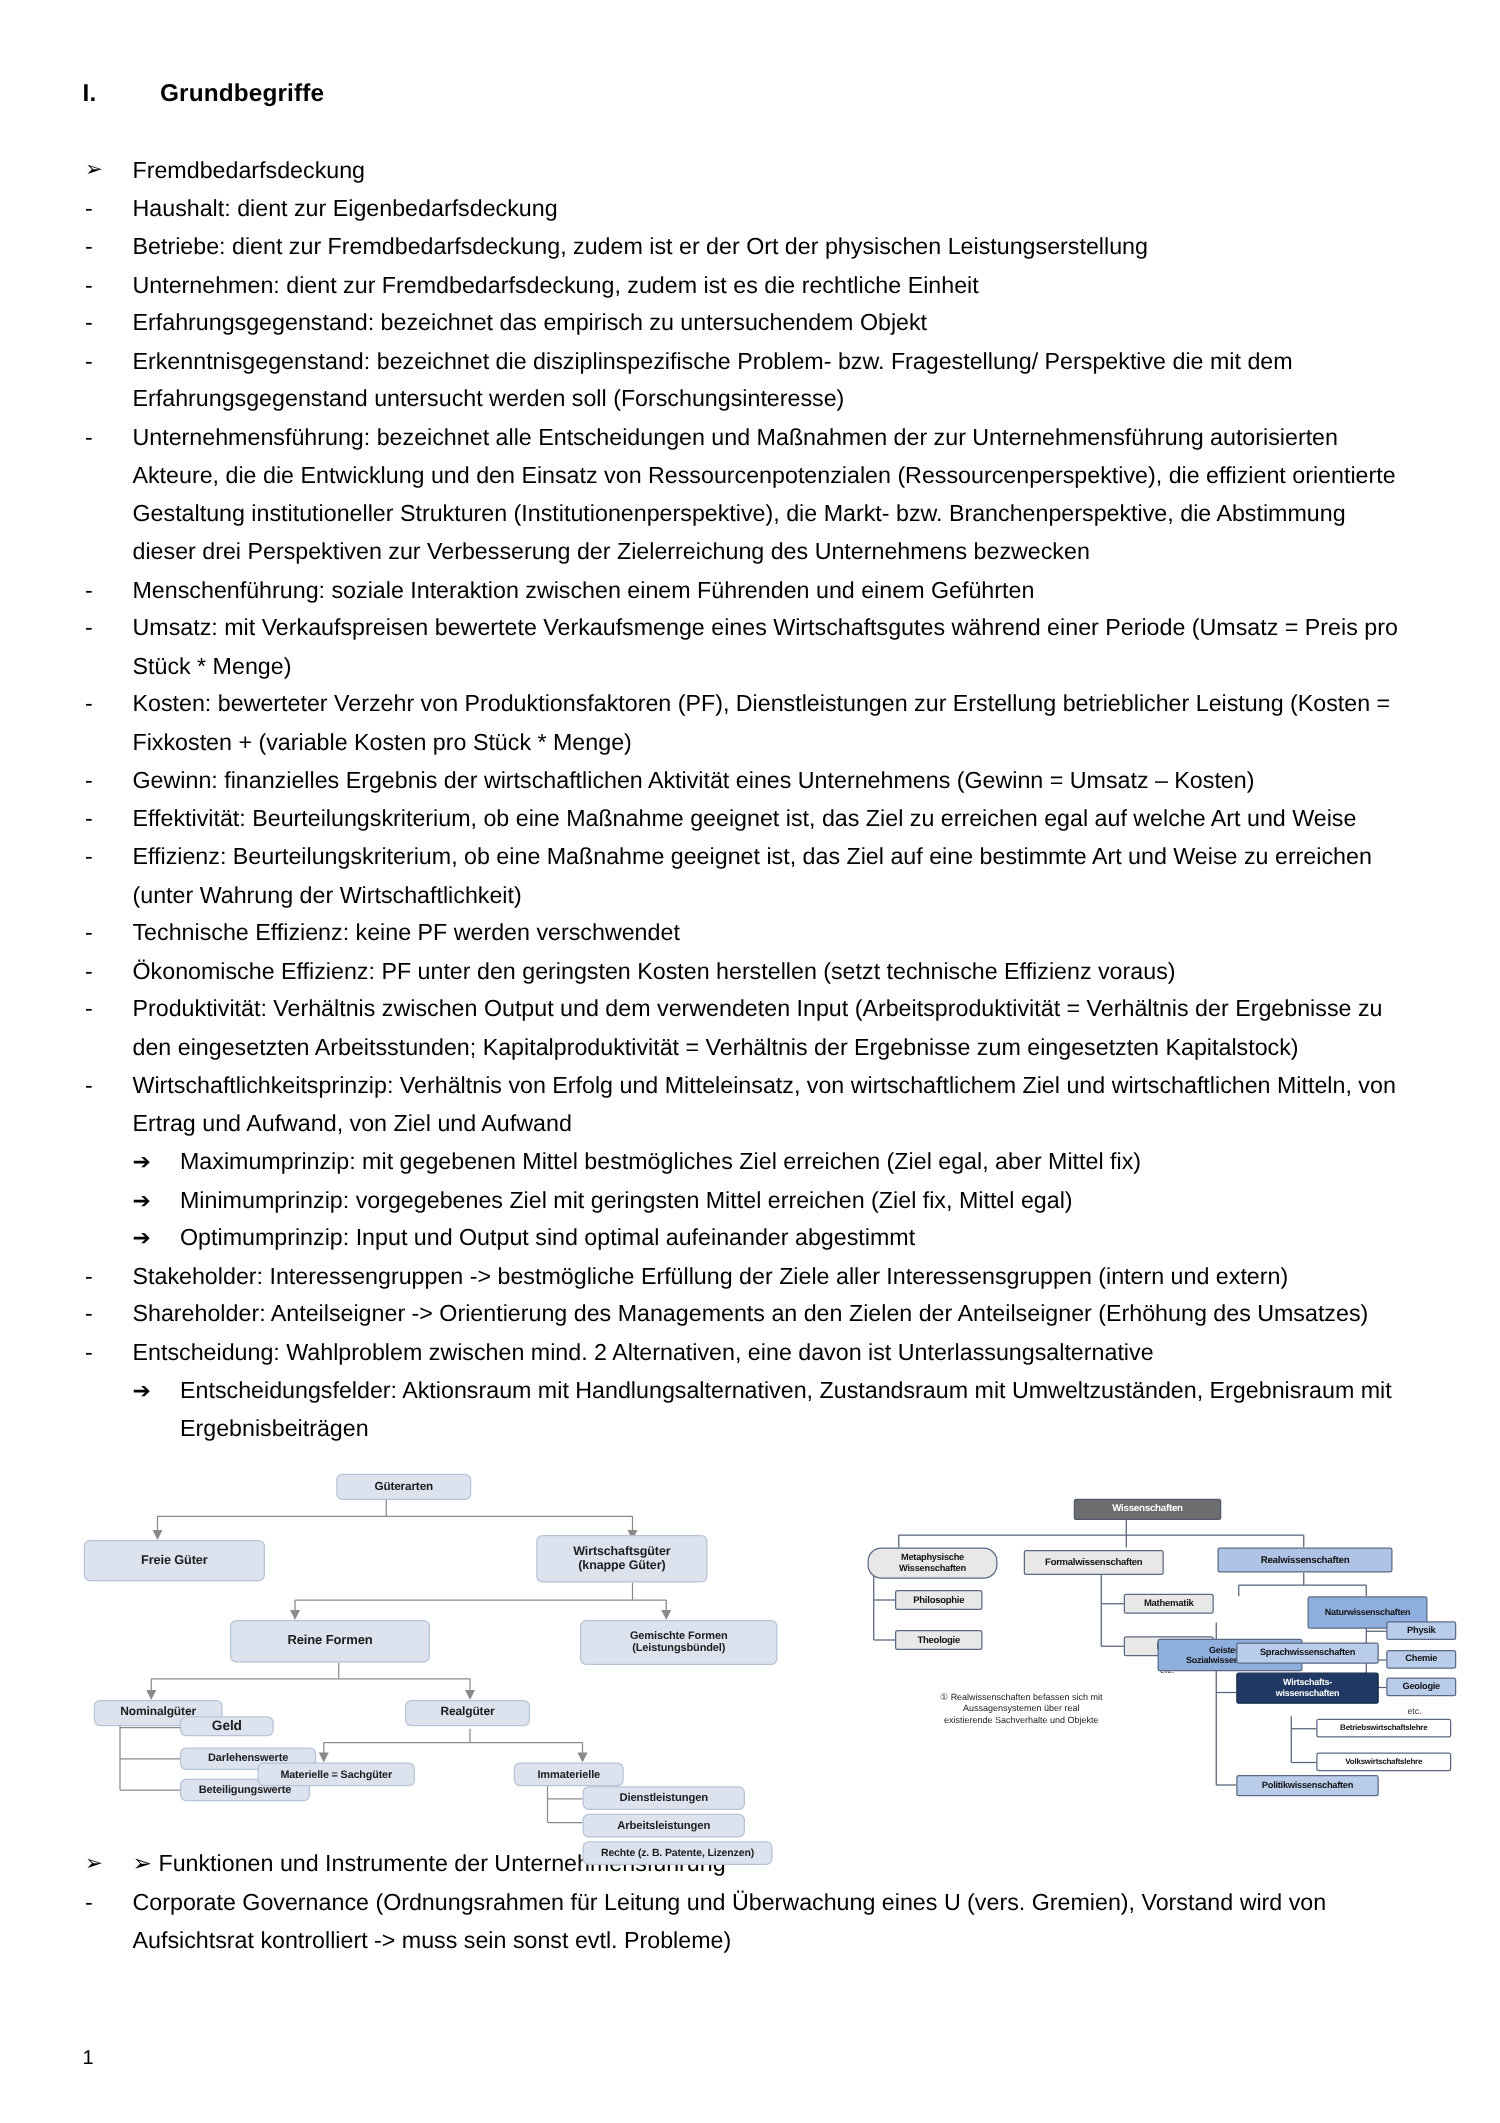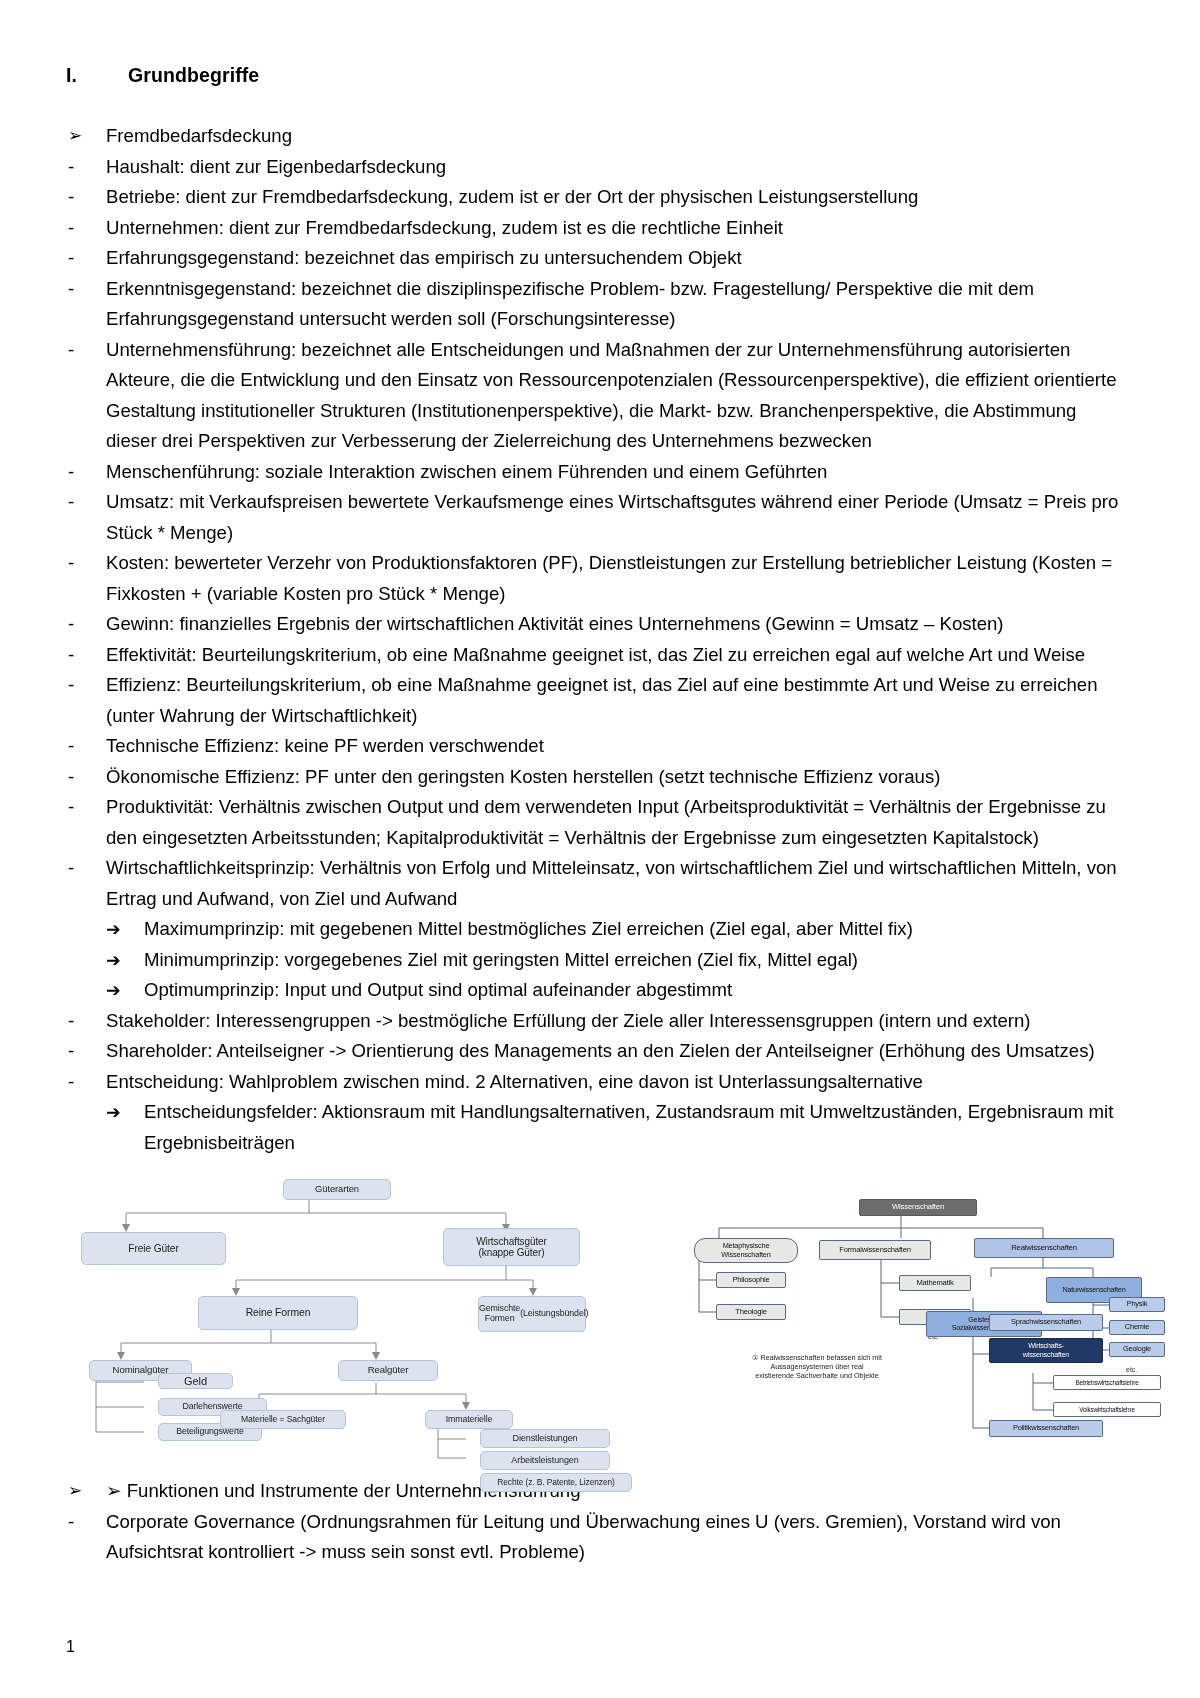--- a/index.html
+++ b/index.html
@@ -81,40 +81,39 @@
   }
 
   
   .gbox {
     position: absolute;
     box-sizing: border-box;
     background: #dce3ef;
     border: 1px solid #b7c3d6;
     border-radius: 5px;
     color: #1c1c1c;
-    font-weight: normal;
+    font-weight: bold;
     display: flex;
     align-items: center;
     justify-content: center;
     text-align: center;
     line-height: 1.12;
     letter-spacing: -0.1px;
-    margin-left: 14px;
   }
 
   
   .wbox {
     position: absolute;
     box-sizing: border-box;
     border-radius: 2px;
     display: flex;
     align-items: center;
     justify-content: center;
     text-align: center;
-    font-weight: normal;
+    font-weight: bold;
     line-height: 1.12;
     letter-spacing: -0.2px;
   }
   .wbox.dark {
     background: #6d6d6d;
     border: 1px solid #4f5a6b;
     color: #ffffff;
   }
   .wbox.grey {
     background: #e8e8e6;
@@ -363,21 +362,21 @@
 
     <div class="gbox" style="left:1px; top:62px; width:145px; height:33px; font-size:10.2px;">Freie Güter</div>
 
     <div class="gbox" style="left:363px; top:58px; width:137px; height:38px; font-size:10px; flex-direction:column;">
       <span>Wirtschaftsgüter</span>
       <span>(knappe Güter)</span>
     </div>
 
     <div class="gbox" style="left:118px; top:126px; width:160px; height:34px; font-size:10.4px;">Reine Formen</div>
 
-    <div class="gbox" style="left:398px; top:126px; width:108px; height:36px; font-size:8.8px; flex-direction:row;justify-content:space-between;">
+    <div class="gbox" style="left:398px; top:126px; width:158px; height:36px; font-size:8.8px; flex-direction:column;">
       <span>Gemischte Formen</span>
       <span>(Leistungsbündel)</span>
     </div>
 
     <div class="gbox" style="left:9px; top:190px; width:103px; height:21px; font-size:9.6px;">Nominalgüter</div>
 
     <div class="gbox" style="left:258px; top:190px; width:100px; height:21px; font-size:9.6px;">Realgüter</div>
 
     <div class="gbox" style="left:78px; top:203px; width:75px; height:16px; font-size:11px;">Geld</div>
 

